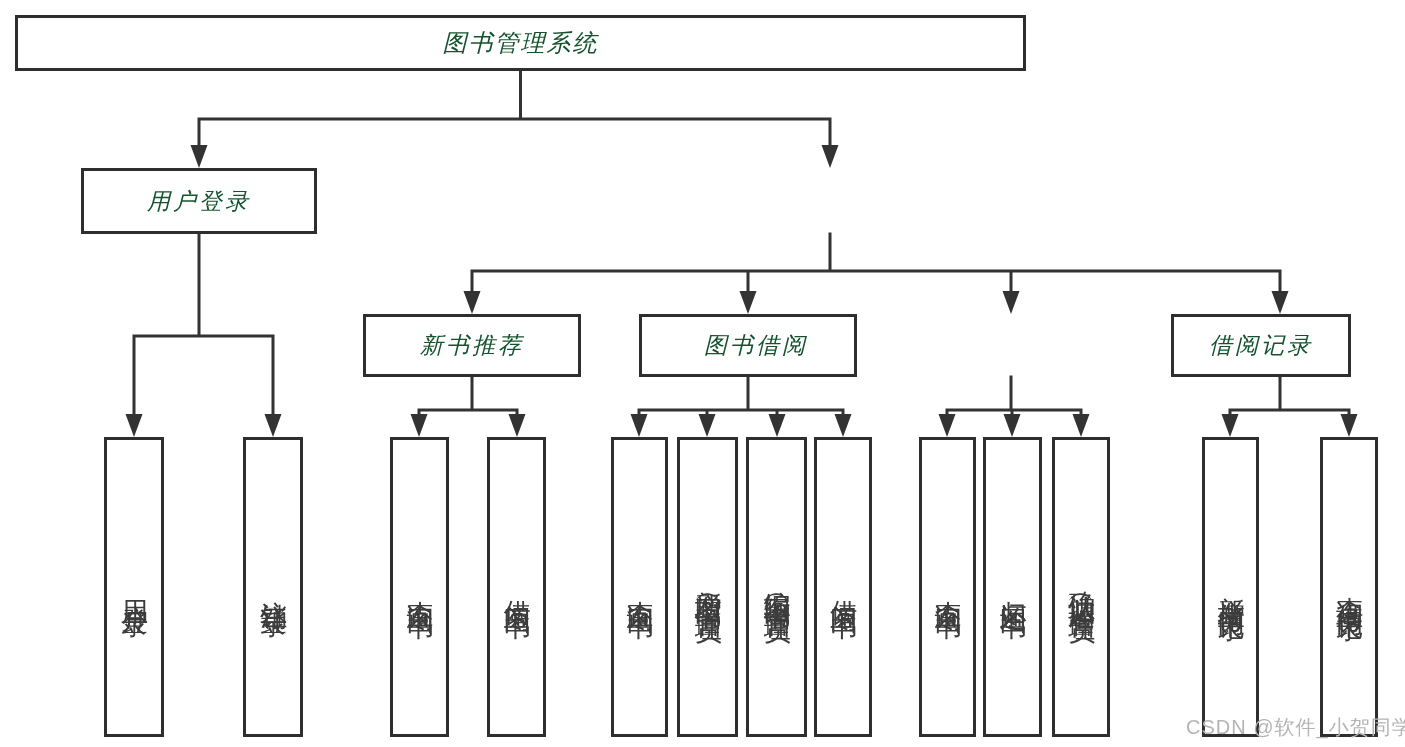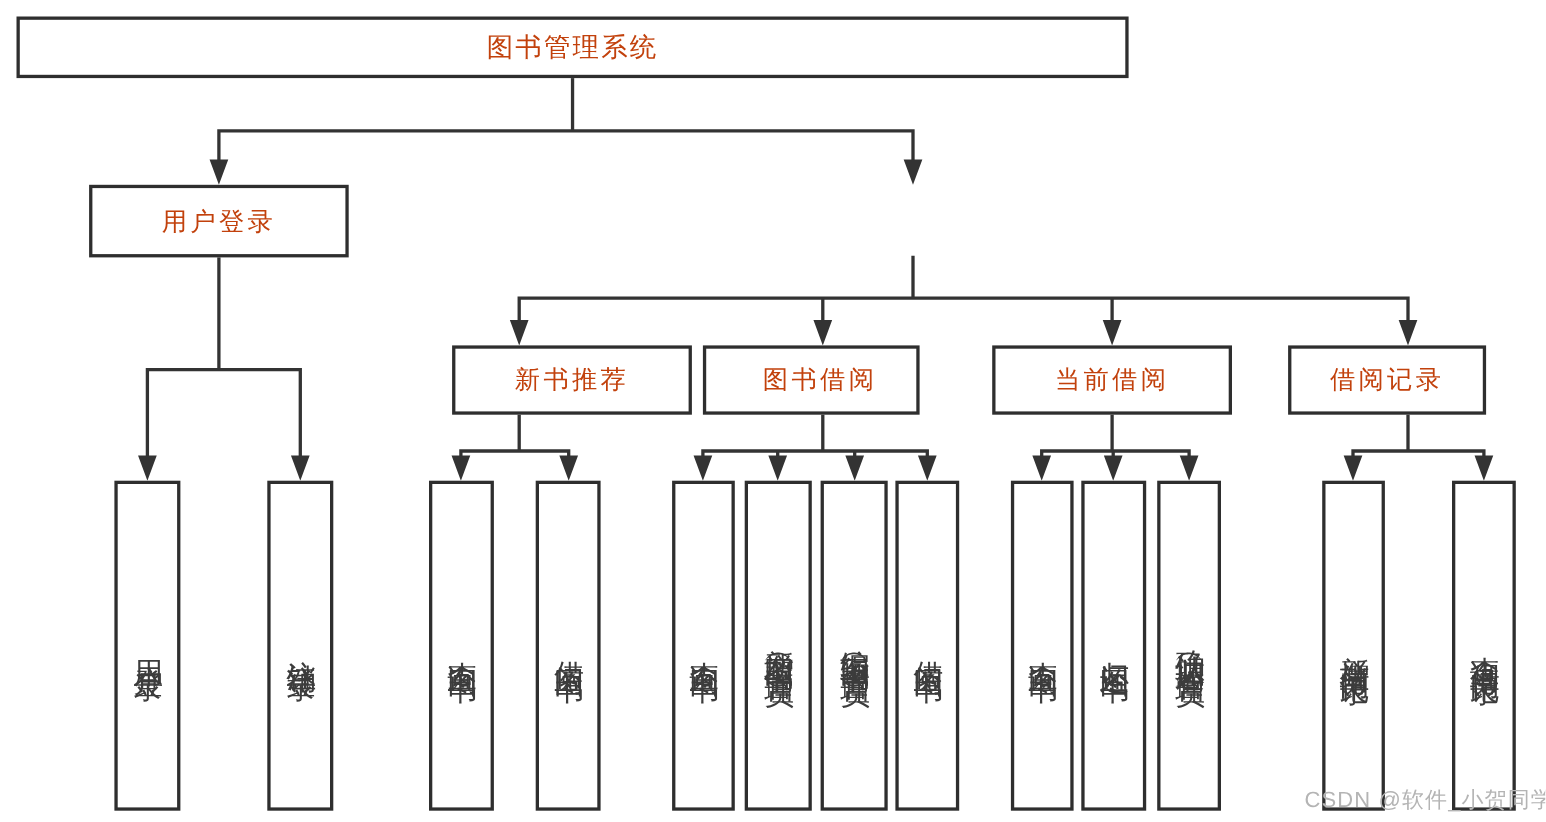--- a/index.html
+++ b/index.html
@@ -18,22 +18,23 @@
     pointer-events: none;
   }
   .hnode {
     position: absolute;
     box-sizing: border-box;
     border: 3px solid #2e2e2e;
     background: #ffffff;
     display: flex;
     align-items: center;
     justify-content: center;
-    color: #c2410c;
+    color: #14532d;
     white-space: nowrap;
+    font-style: italic;
   }
   .root-node { font-size: 24px; letter-spacing: 2px; }
   .lvl2-node { font-size: 23px; letter-spacing: 3px; }
   .lvl3-node { font-size: 23px; letter-spacing: 3px; }
   .vnode {
     position: absolute;
     box-sizing: border-box;
     border: 3px solid #2e2e2e;
     background: #ffffff;
     display: flex;
@@ -79,23 +80,22 @@
       M410.5 414 h17 L419 437 Z  M508.5 414 h17 L517 437 Z
       M630.5 414 h17 L639 437 Z  M698.5 414 h17 L707 437 Z  M768.5 414 h17 L777 437 Z  M834.5 414 h17 L843 437 Z
       M938.5 414 h17 L947 437 Z  M1003.5 414 h17 L1012 437 Z  M1072.5 414 h17 L1081 437 Z
       M1221.5 414 h17 L1230 437 Z  M1340.5 414 h17 L1349 437 Z"></path>
   </svg>
 
   <div class="hnode root-node" style="left:15px; top:15px; width:1011px; height:56px;">图书管理系统</div>
 
   <div class="hnode lvl2-node" style="left:81px; top:168px; width:236px; height:66px;">用户登录</div>
 
-  <div class="hnode lvl3-node" style="left:363px; top:314px; width:218px; height:63px;margin-left:48px;">新书推荐</div>
-  <div class="hnode lvl3-node" style="left:639px; top:314px; width:197px; height:63px;padding-left:16px;">图书借阅</div>
-  <div class="hnode lvl3-node" style="left:902px; top:314px; width:218px; height:63px;">当前借阅</div>
+  <div class="hnode lvl3-node" style="left:363px; top:314px; width:218px; height:63px;">新书推荐</div>
+  <div class="hnode lvl3-node" style="left:639px; top:314px; width:218px; height:63px;padding-left:16px;">图书借阅</div>
   <div class="hnode lvl3-node" style="left:1171px; top:314px; width:180px; height:63px;">借阅记录</div>
 
   <div class="vnode" style="left:104px; top:437px; width:60px; height:300px;">用户登录</div>
   <div class="vnode" style="left:243px; top:437px; width:60px; height:300px;">注销登录</div>
 
   <div class="vnode" style="left:390px; top:437px; width:59px; height:300px;">查询图书</div>
   <div class="vnode" style="left:487px; top:437px; width:59px; height:300px;">借阅图书</div>
 
   <div class="vnode" style="left:611px; top:437px; width:57px; height:300px;">查询图书</div>
   <div class="vnode" style="left:677px; top:437px; width:61px; height:300px;">新增图书（管理员）</div>

